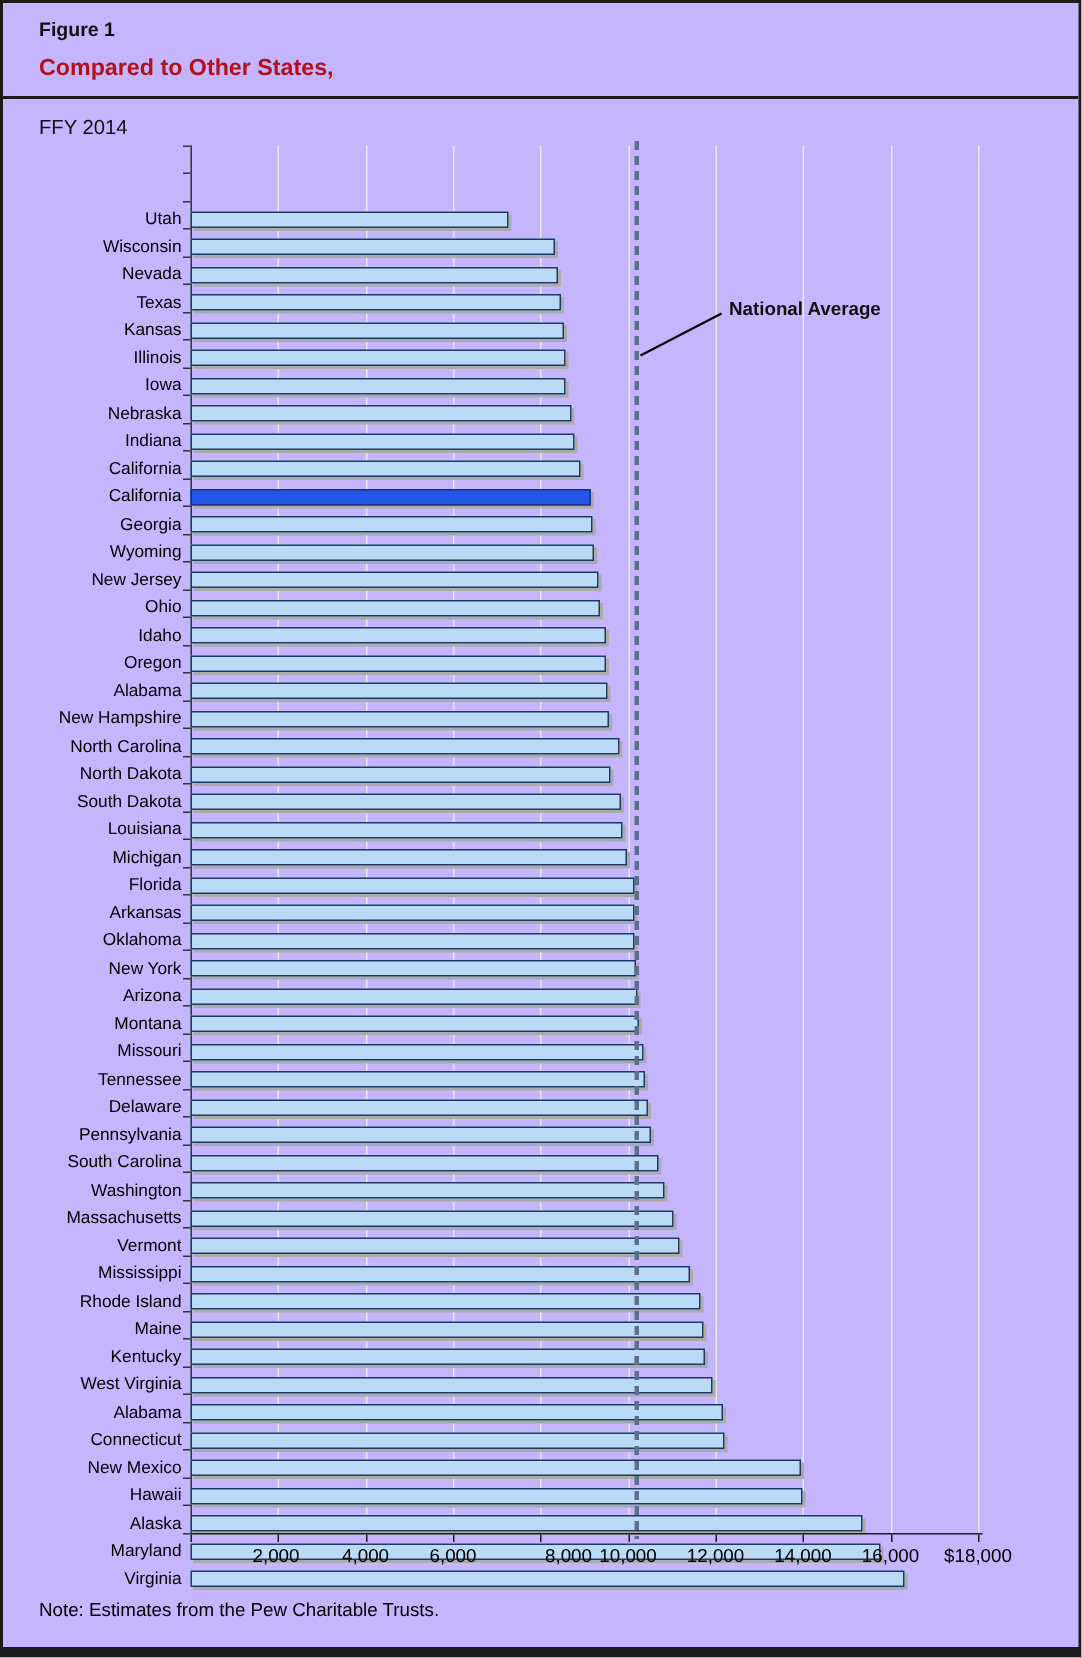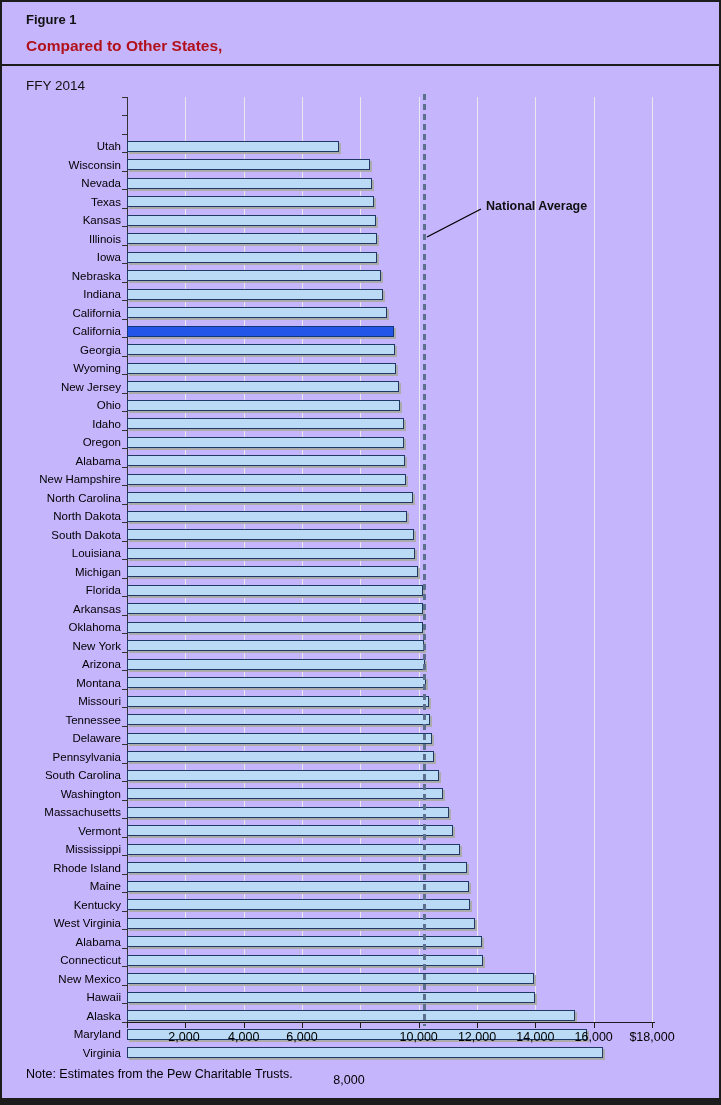--- a/index.html
+++ b/index.html
@@ -378,21 +378,21 @@
     <div class="x-axis-line"></div>
     <div id="x-axis-marks">
         <div class="x-tick" style="left: 125px;"></div>
         <div class="x-tick" style="left: 183.3px;"></div>
         <div class="x-tick-label" style="left: 182px;">2,000</div>
         <div class="x-tick" style="left: 241.7px;"></div>
         <div class="x-tick-label" style="left: 241.7px;">4,000</div>
         <div class="x-tick" style="left: 300px;"></div>
         <div class="x-tick-label" style="left: 300px;">6,000</div>
         <div class="x-tick" style="left: 358.3px;"></div>
-        <div class="x-tick-label" style="left: 347px; margin-top: 43px;">8,000</div>
+        <div class="x-tick-label" style="left: 377px;">8,000</div>
         <div class="x-tick" style="left: 416.7px;"></div>
         <div class="x-tick-label" style="left: 416.7px;">10,000</div>
         <div class="x-tick" style="left: 475px;"></div>
         <div class="x-tick-label" style="left: 475px;">12,000</div>
         <div class="x-tick" style="left: 533.3px;"></div>
         <div class="x-tick-label" style="left: 533.3px;">14,000</div>
         <div class="x-tick" style="left: 591.7px;"></div>
         <div class="x-tick-label" style="left: 591.7px;">16,000</div>
         <div class="x-tick" style="left: 650px;"></div>
         <div class="x-tick-label" style="left: 650px;">$18,000</div>

